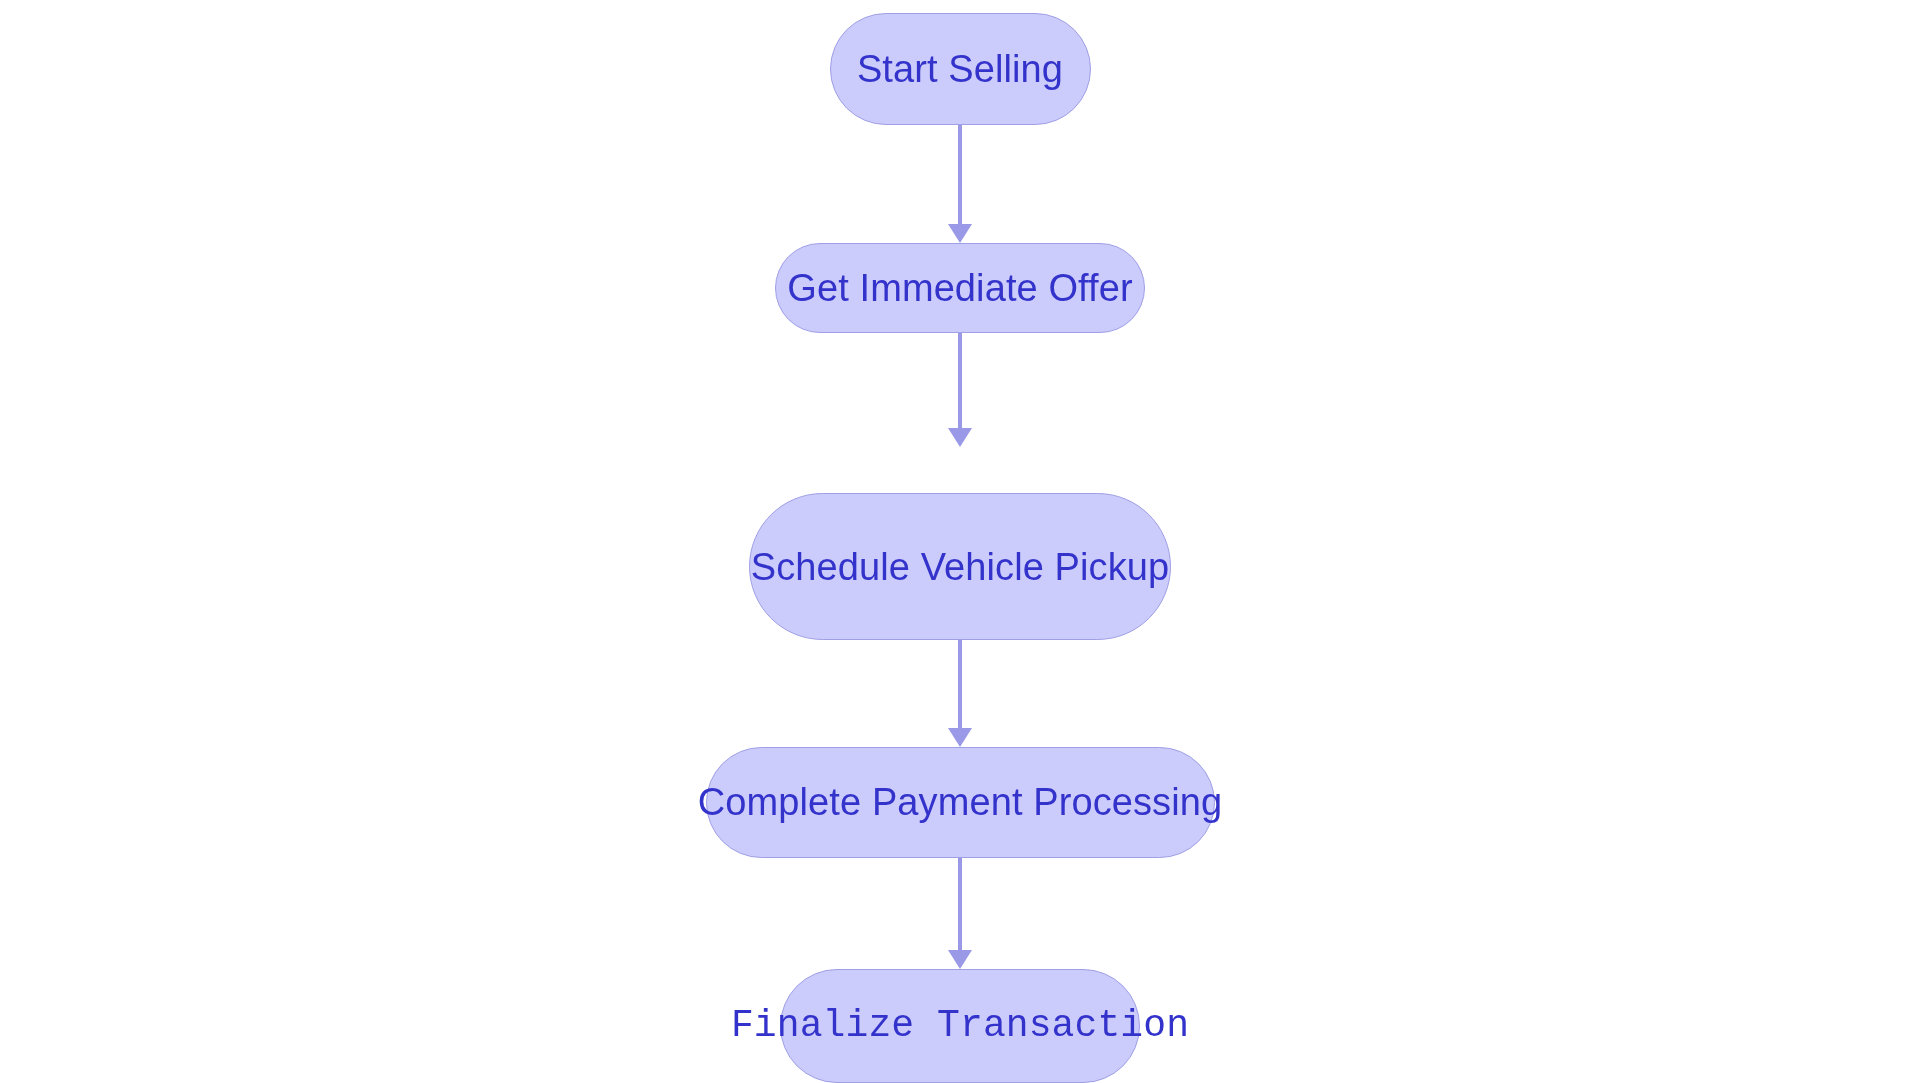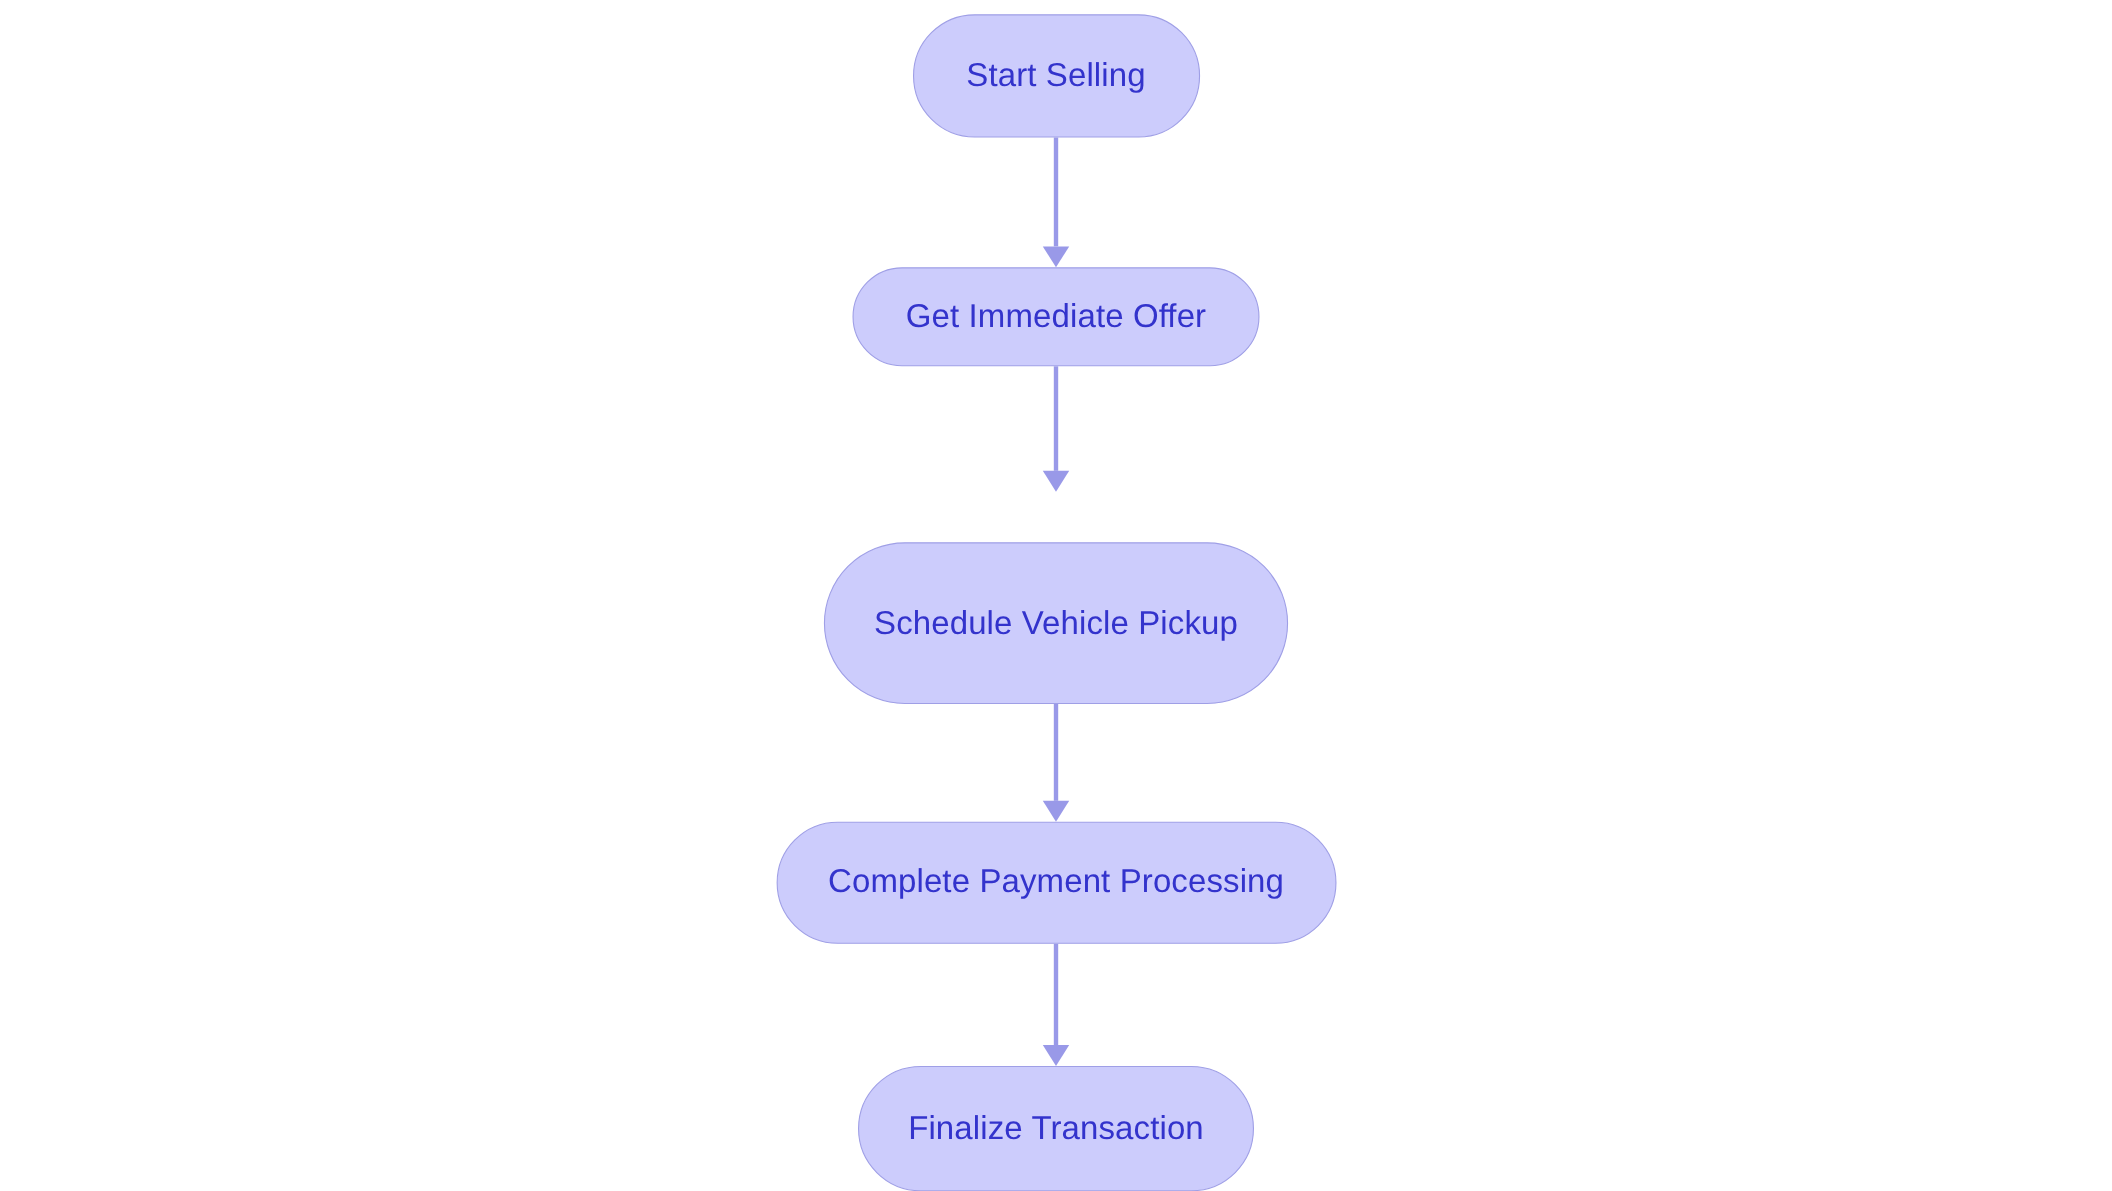--- a/index.html
+++ b/index.html
@@ -36,37 +36,37 @@
   .node {
     box-sizing: border-box;
     display: flex;
     align-items: center;
     justify-content: center;
     background: #ccccfc;
     border: 1.6px solid #9f9fe6;
     border-radius: 999px;
     color: #3333cc;
     font-family: "Liberation Sans", sans-serif;
-    font-size: 30px;
+    font-size: 38px;
     font-weight: 400;
     letter-spacing: 0.1px;
     white-space: nowrap;
     line-height: 1;
   }
 
   .node-label {
     color: #3333cc;
     padding: 0 6px;
   }
 
   #node-start-selling        { width: 261px; height: 114px; margin-top: 13px; }
   #node-get-immediate-offer  { width: 370px; height: 92px; }
   #node-schedule-pickup      { width: 422px; height: 150px; margin-top: 46px; }
   #node-complete-payment     { width: 509px; height: 114px; }
-  #node-finalize-transaction { width: 360px; height: 117px; }
+  #node-finalize-transaction { width: 360px; height: 117px; font-family: Liberation Mono, monospace; }
 
   
   .connector {
     position: relative;
     width: 26px;
     display: flex;
     flex-direction: column;
     align-items: center;
   }
   .connector-line {

